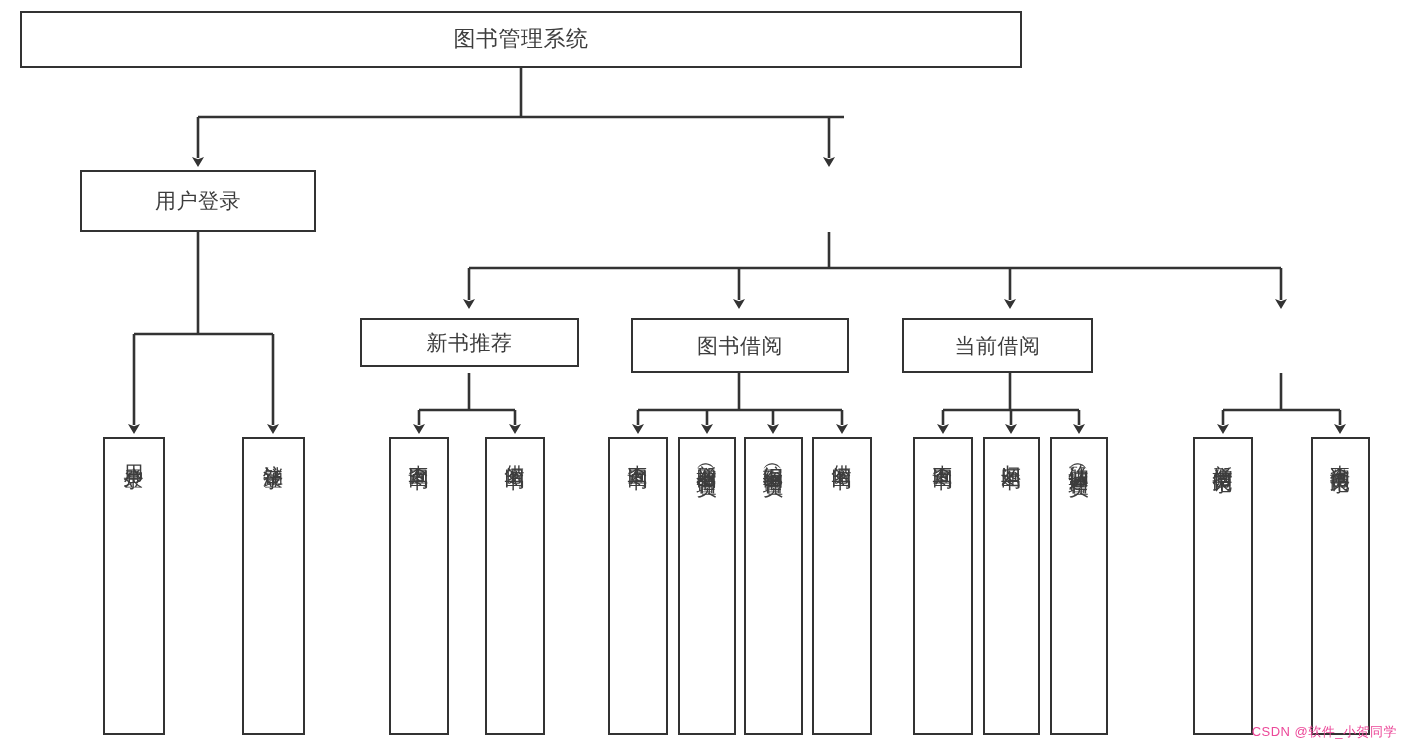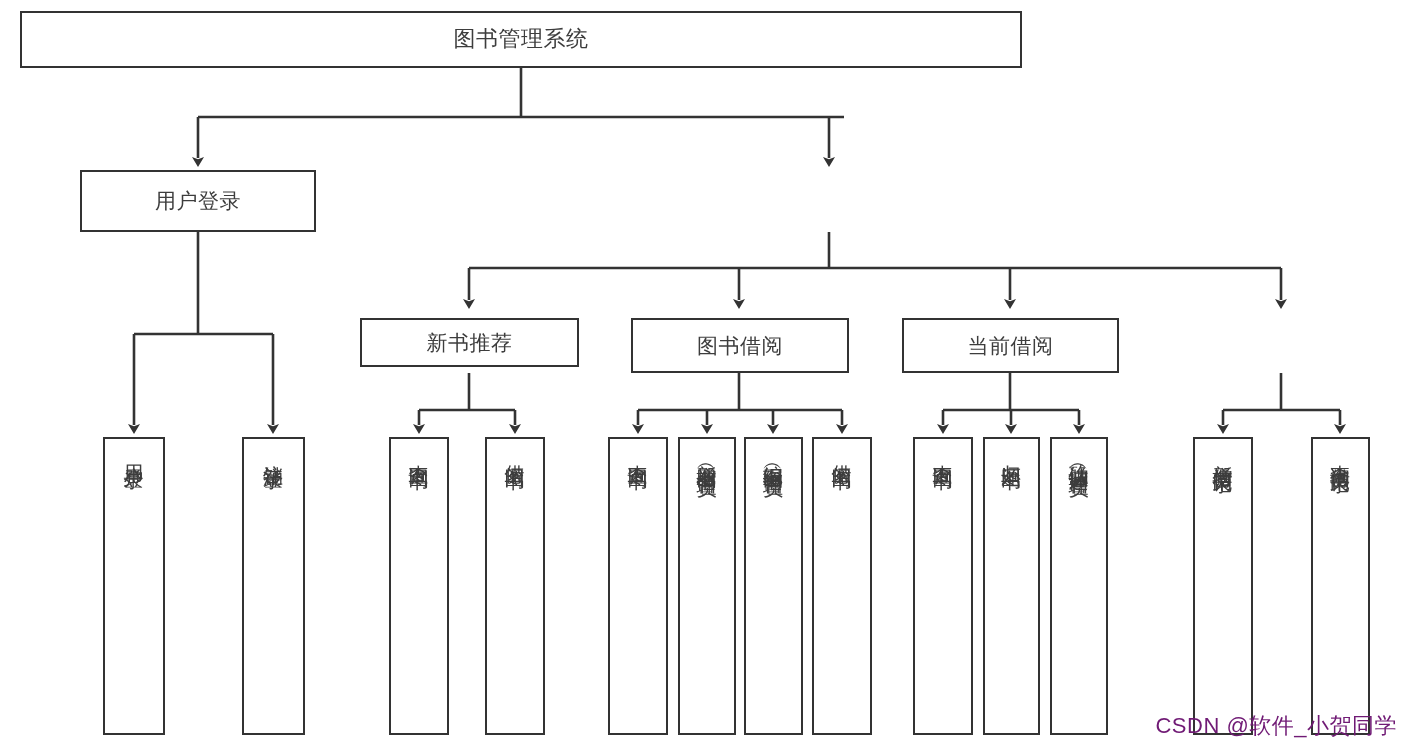--- a/index.html
+++ b/index.html
@@ -62,22 +62,22 @@
     writing-mode: vertical-rl;
     text-orientation: upright;
     line-height: 1.1;
     letter-spacing: 2px;
     max-height: 100%;
   }
   .watermark {
     position: absolute;
     right: 8px;
     bottom: 6px;
-    font-size: 22px;
-    color: #701a75;
+    font-size: 13px;
+    color: #ec4899;
     z-index: 5;
     white-space: nowrap;
     letter-spacing: 0.5px;
   }
 </style>
 </head>
 <body>
 
 <div id="canvas">
 
@@ -138,21 +138,21 @@
   <div class="node horiz" style="left:80px; top:170px; width:236px; height:62px;">
     <span class="label">用户登录</span>
   </div>
 
   <div class="node horiz" style="left:360px; top:318px; width:219px; height:49px;">
     <span class="label">新书推荐</span>
   </div>
   <div class="node horiz" style="left:631px; top:318px; width:218px; height:55px;">
     <span class="label">图书借阅</span>
   </div>
-  <div class="node horiz" style="left:902px; top:318px; width:217px; height:55px;">
+  <div class="node horiz" style="left:902px; top:318px; width:191px; height:55px;">
     <span class="label">当前借阅</span>
   </div>
 
   <div class="node vert" style="left:103px; top:437px; width:62px; height:298px;">
     <span class="label">用户登录</span>
   </div>
   <div class="node vert" style="left:242px; top:437px; width:63px; height:298px;">
     <span class="label">注销登录</span>
   </div>
 

